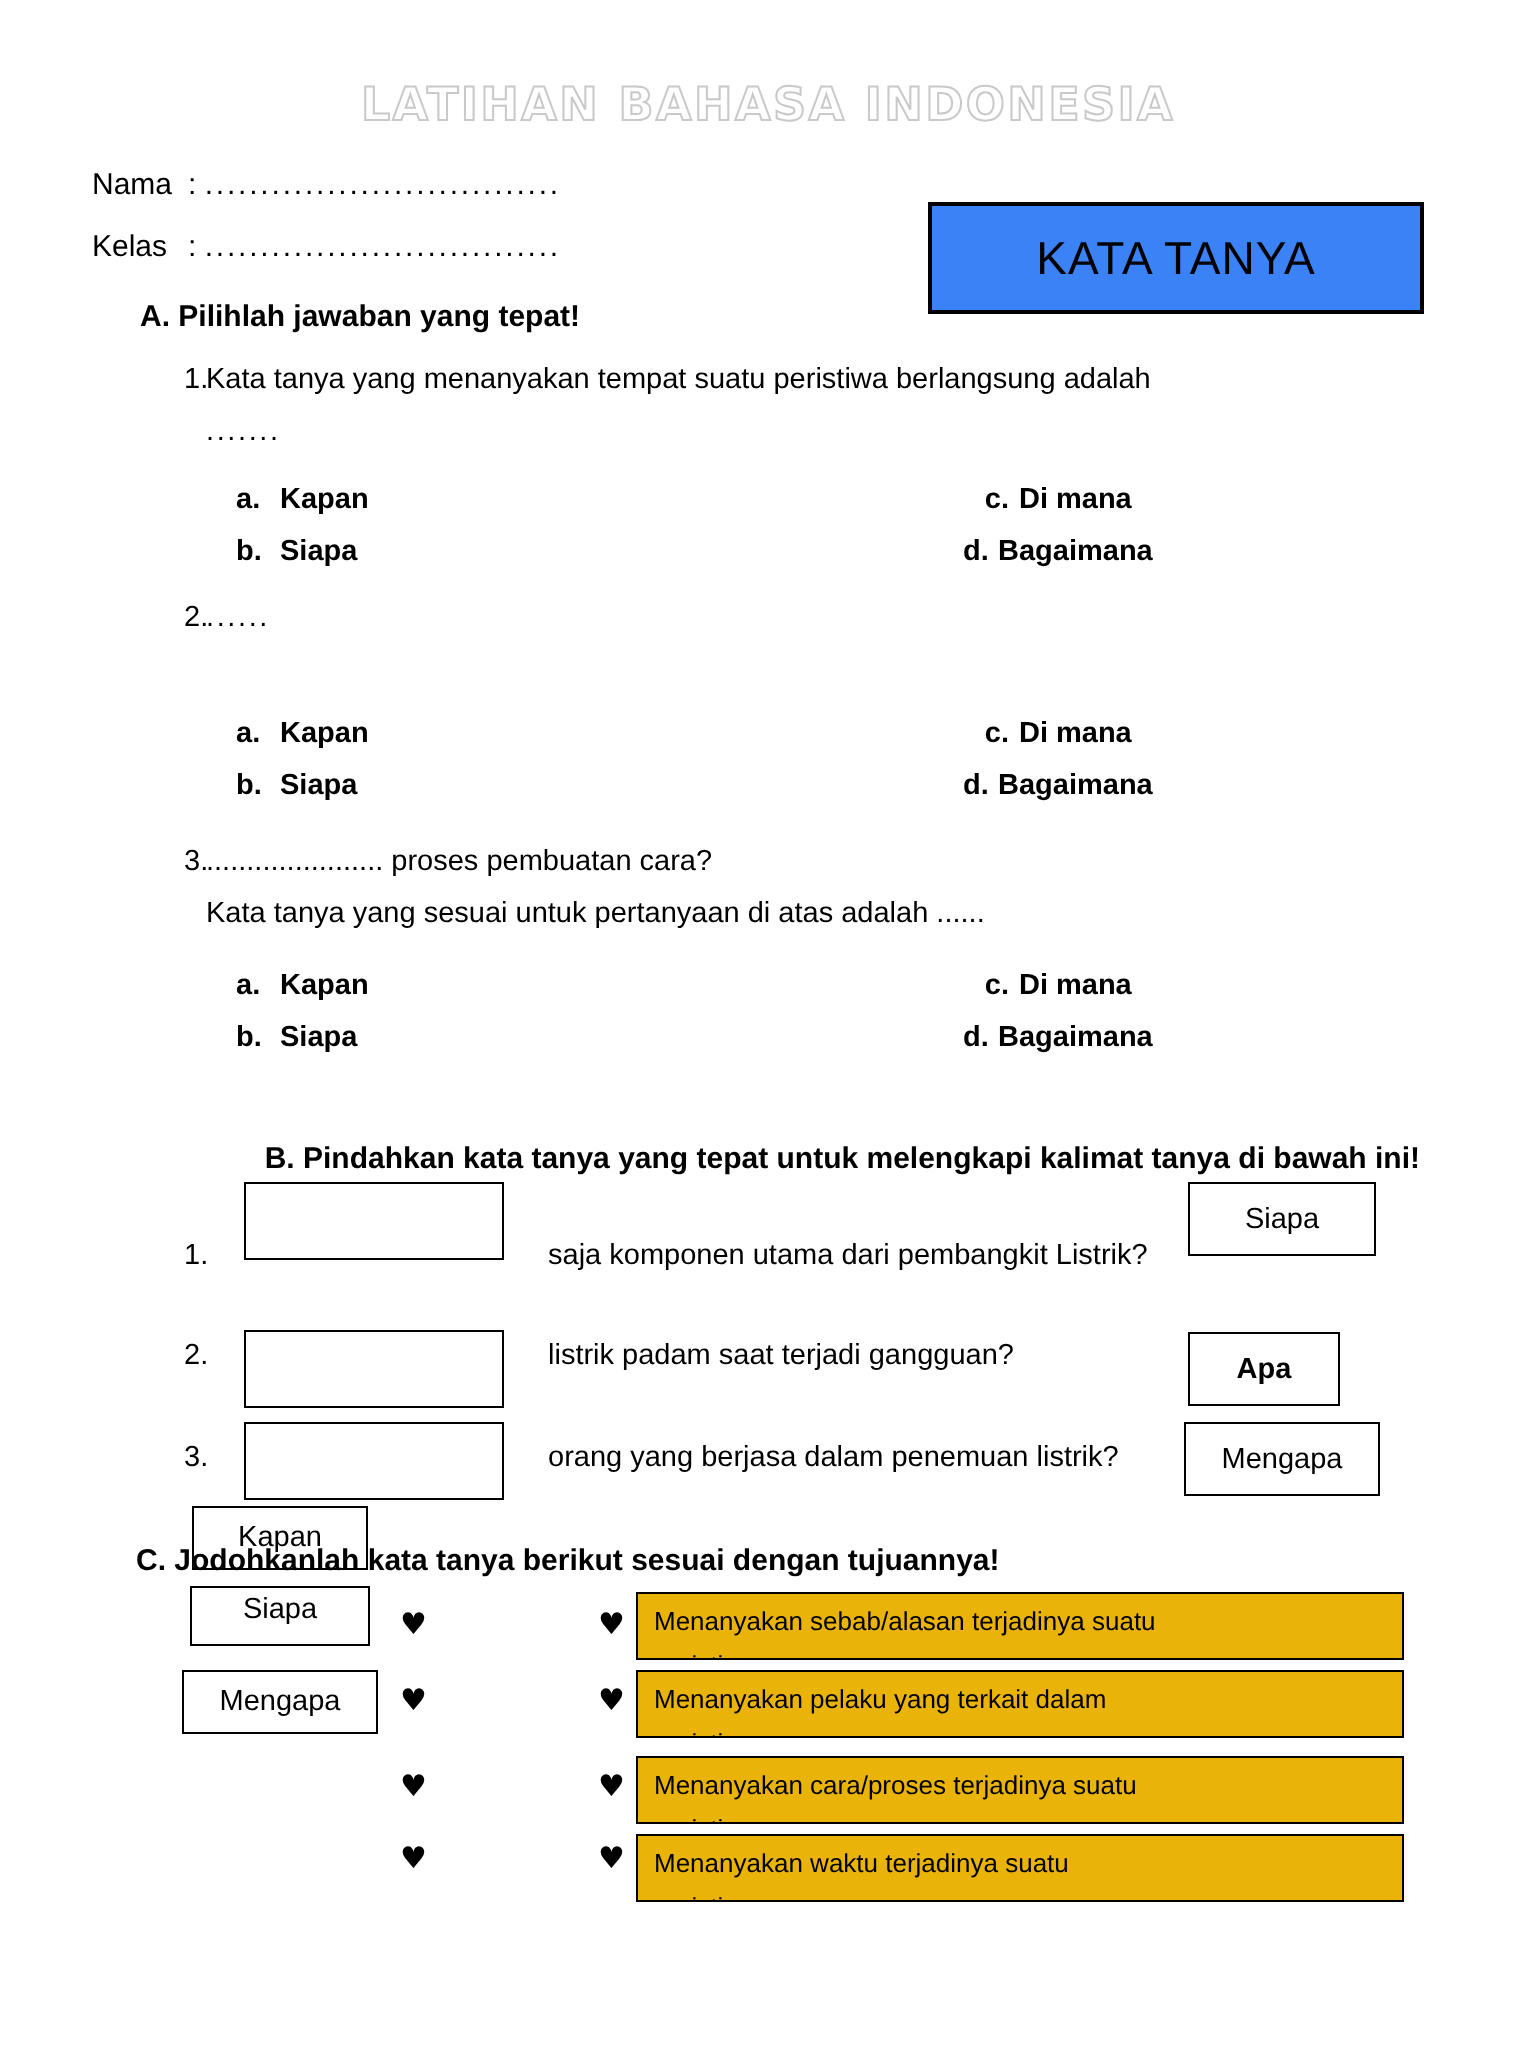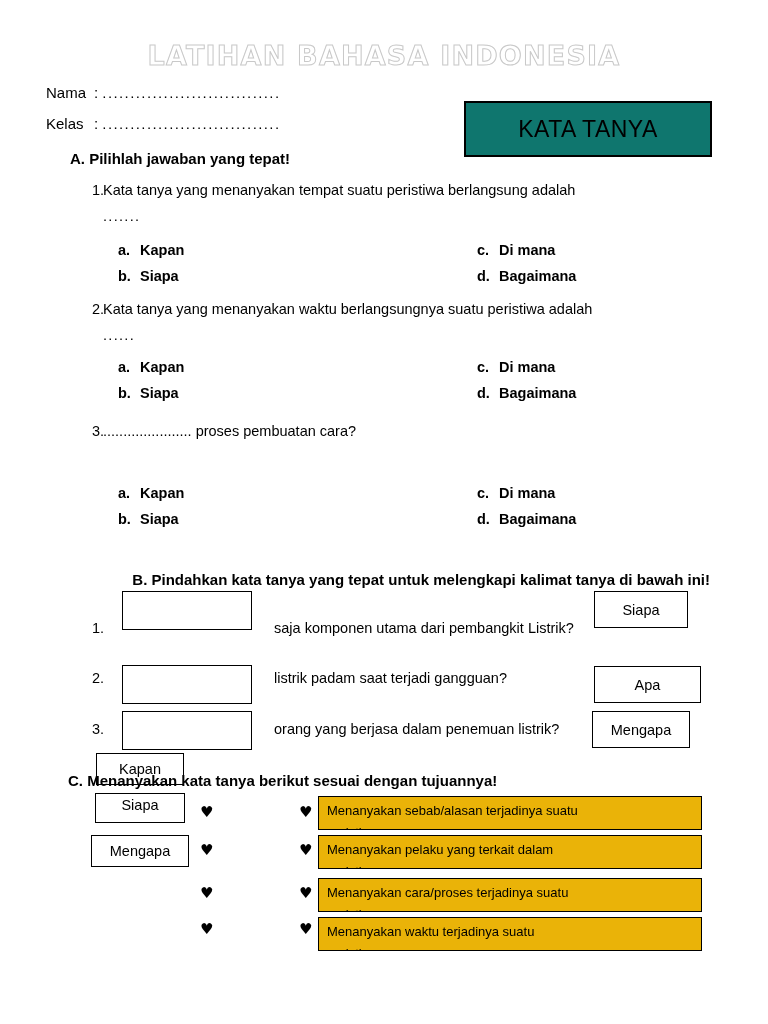--- a/index.html
+++ b/index.html
@@ -7,38 +7,38 @@
     width:768px;height:1024px;background:#ffffff;
     font-family:"Liberation Sans", sans-serif;
     color:#000;overflow:hidden;position:relative;
   }
   .page{position:relative;width:768px;height:1024px;}
 
   
   .title{
     position:absolute;left:0;top:40px;width:768px;text-align:center;
     font-family:"DejaVu Sans", sans-serif;
-    font-size:27px;font-weight:bold;letter-spacing:1.2px;
+    font-size:23px;font-weight:bold;letter-spacing:1.2px;
     color:#ffffff;
     -webkit-text-stroke:1px #c9c9c9;
     text-shadow:0 0 0 #c9c9c9;
     white-space:nowrap;
   }
 
   
   .ident{position:absolute;font-size:15px;white-space:nowrap;}
   .ident .lbl{display:inline-block;width:48px;}
   .ident .dots{letter-spacing:1.4px;}
   #ident-nama{left:46px;top:84px;}
   #ident-kelas{left:46px;top:115px;}
 
   
   .kata-box{
     position:absolute;left:464px;top:101px;width:244px;height:52px;
-    border:2px solid #000;background:#0f766e;
+    border:2px solid #000;background:#3b82f6;
     display:flex;align-items:center;justify-content:center;
     font-family:"Liberation Sans", sans-serif;
     font-size:23px;letter-spacing:.5px;
   }
 
   
   .sec-head{
     position:absolute;font-size:15px;font-weight:bold;
   }
   #sec-a-head{left:70px;top:150px;}
@@ -47,21 +47,21 @@
 
   
   .q{position:absolute;font-size:14.5px;line-height:26px;}
   .q .num{position:absolute;left:0;top:0;width:22px;}
   .q .body{margin-left:11px;display:block;width:600px;}
   .dots2{letter-spacing:1.3px;}
 
   .opts{position:absolute;font-size:14.5px;line-height:26px;}
   .opts .col{position:absolute;top:0;white-space:nowrap;}
   .opts .cl{left:0;}
-  .opts .cr{left:359px;}
+  .opts .cr{left:359px;text-align:center;}
   .opts .ol{display:block;font-weight:bold;}
   .opts .ol .k{display:inline-block;width:22px;}
 
   
   .b-num{position:absolute;font-size:14.5px;}
   .b-text{position:absolute;font-size:14.5px;white-space:nowrap;}
 
   
   .blank-box{
     position:absolute;border:1.6px solid #000;background:#fff;
@@ -118,37 +118,37 @@
       <span class="ol"><span class="k">b.</span><span>Siapa</span></span>
     </span>
     <span class="col cr">
       <span class="ol"><span class="k">c.</span><span>Di mana</span></span>
       <span class="ol"><span class="k">d.</span><span>Bagaimana</span></span>
     </span>
   </div>
 
   <div class="q" style="left:92px;top:296px;">
     <span class="num">2.</span>
-    <span class="body">Kata tanya yang menanyakan waktu berlangsungnya suatu peristiwa adalah</span>
     <span class="body dots2">......</span>
   </div>
   <div class="opts" style="left:118px;top:354px;">
     <span class="col cl">
       <span class="ol"><span class="k">a.</span><span>Kapan</span></span>
       <span class="ol"><span class="k">b.</span><span>Siapa</span></span>
     </span>
     <span class="col cr">
       <span class="ol"><span class="k">c.</span><span>Di mana</span></span>
       <span class="ol"><span class="k">d.</span><span>Bagaimana</span></span>
     </span>
   </div>
 
   <div class="q" style="left:92px;top:418px;">
     <span class="num">3.</span>
     <span class="body">...................... proses pembuatan cara?</span>
+    <span class="body">Kata tanya yang sesuai untuk pertanyaan di atas adalah ......</span>
   </div>
   <div class="opts" style="left:118px;top:480px;">
     <span class="col cl">
       <span class="ol"><span class="k">a.</span><span>Kapan</span></span>
       <span class="ol"><span class="k">b.</span><span>Siapa</span></span>
     </span>
     <span class="col cr">
       <span class="ol"><span class="k">c.</span><span>Di mana</span></span>
       <span class="ol"><span class="k">d.</span><span>Bagaimana</span></span>
     </span>
@@ -163,25 +163,25 @@
   <div class="b-text" style="left:274px;top:670px;">listrik padam saat  terjadi gangguan?</div>
 
   <div class="b-num" style="left:92px;top:721px;">3.</div>
   <div class="b-text" style="left:274px;top:721px;">orang yang berjasa dalam penemuan listrik?</div>
 
   <div class="blank-box" style="left:122px;top:591px;width:128px;height:37px;"></div>
   <div class="blank-box" style="left:122px;top:665px;width:128px;height:37px;"></div>
   <div class="blank-box" style="left:122px;top:711px;width:128px;height:37px;"></div>
 
   <div class="chip" style="left:594px;top:591px;width:94px;height:37px;">Siapa</div>
-  <div class="chip" style="left:594px;top:666px;width:107px;height:37px;">Apa</div>
+  <div class="chip" style="left:594px;top:666px;width:76px;height:37px;font-weight:bold;">Apa</div>
   <div class="chip" style="left:592px;top:711px;width:98px;height:37px;">Mengapa</div>
   <div class="chip" style="left:96px;top:753px;width:88px;height:32px;">Kapan</div>
 
-  <div class="sec-head" id="sec-c-head">C. Menanyakan kata tanya berikut sesuai dengan  tujuannya!</div>
+  <div class="sec-head" id="sec-c-head">C. Jodohkanlah kata tanya berikut sesuai dengan  tujuannya!</div>
 
   <div class="chip clip" style="left:95px;top:793px;width:90px;height:30px;">Siapa</div>
   <div class="chip" style="left:91px;top:835px;width:98px;height:32px;">Mengapa</div>
 
   <div class="heart" style="left:200px;top:805px;">♥</div>
   <div class="heart" style="left:200px;top:843px;">♥</div>
   <div class="heart" style="left:200px;top:886px;">♥</div>
   <div class="heart" style="left:200px;top:922px;">♥</div>
 
   <div class="heart" style="left:299px;top:805px;">♥</div>

